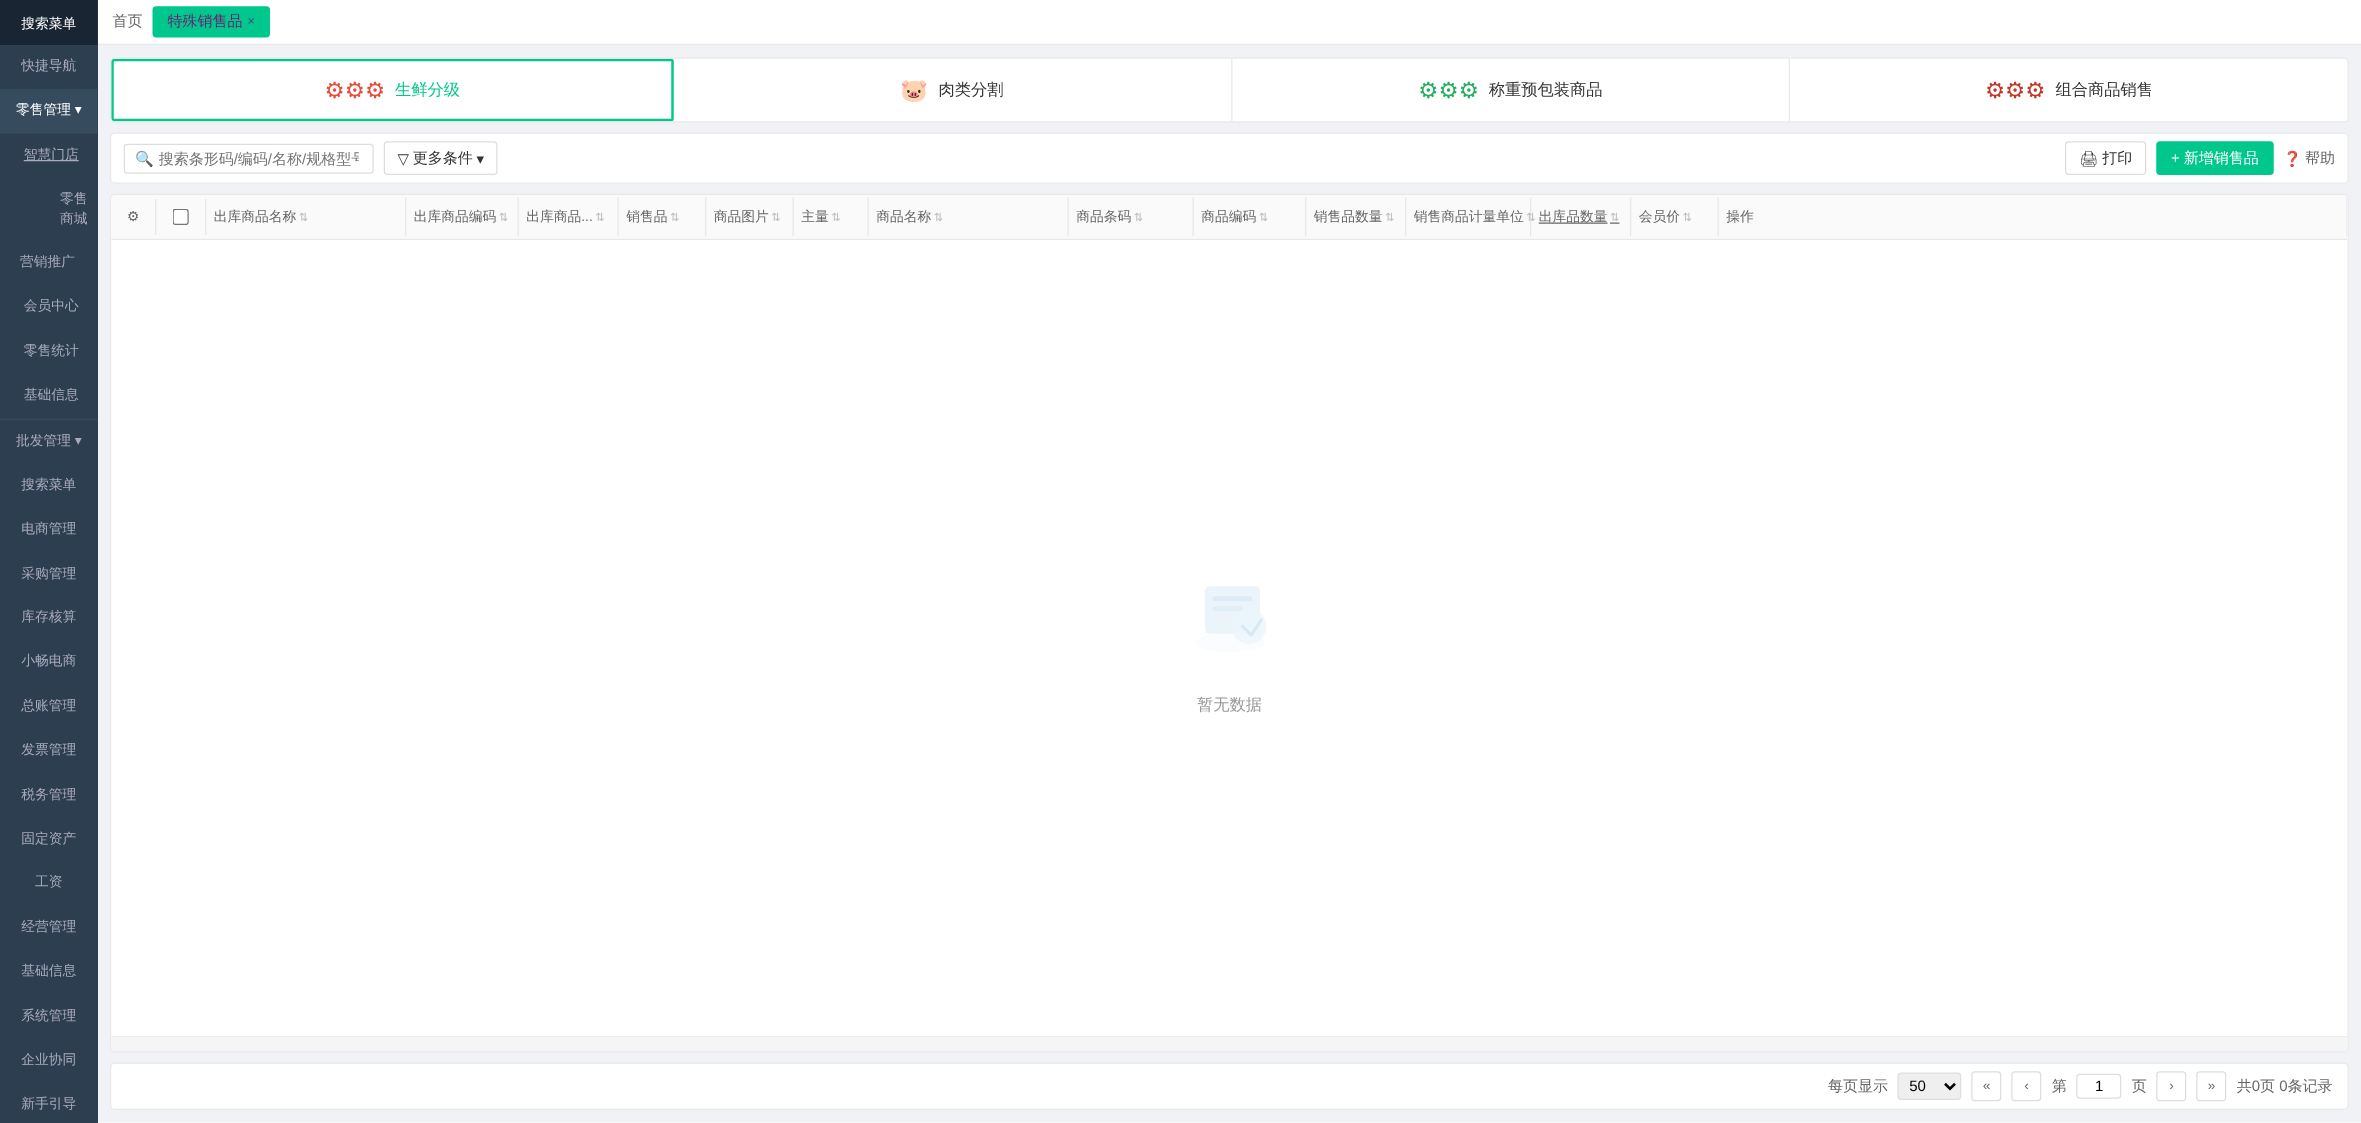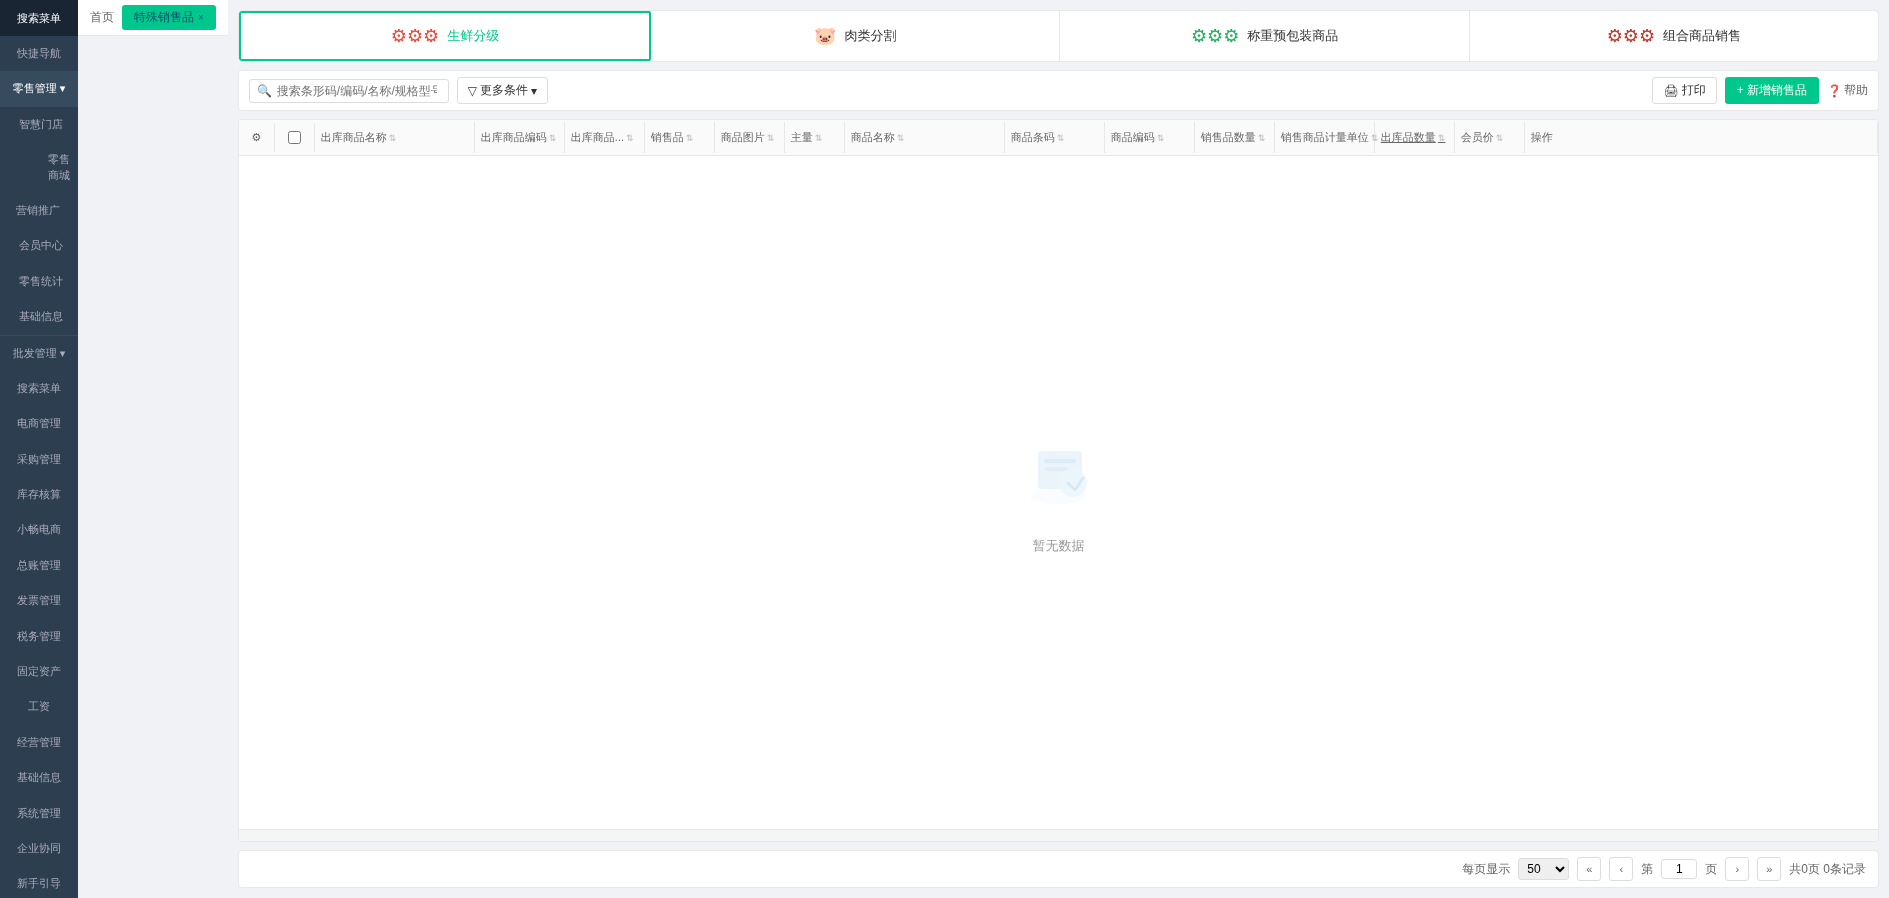--- a/index.html
+++ b/index.html
@@ -44,42 +44,42 @@
       text-align: center;
       color: #aab;
       cursor: pointer;
       border-top: 1px solid #374b5e;
     }
 
     
     .main-content {
       flex: 1;
       display: flex;
-      flex-direction: row;
+      flex-direction: column;
       overflow: hidden;
     }
 
     
     .topbar {
       background: #fff;
       border-bottom: 1px solid #e8e8e8;
       padding: 0 12px;
       height: 36px;
       display: flex;
       align-items: center;
       gap: 8px;
     }
     .topbar-home {
       color: #666;
       font-size: 12px;
       cursor: pointer;
     }
     .topbar-tab {
       background: #00c88c;
-      color: #0c4a6e;
+      color: #701a75;
       padding: 4px 12px;
       border-radius: 3px;
       font-size: 12px;
       cursor: pointer;
       display: flex; align-items: center; gap: 4px;
     }
     .topbar-tab .close-x {
       font-size: 10px;
       opacity: 0.8;
     }
@@ -312,21 +312,21 @@
   <div class="sidebar-logo">
     <span>搜索菜单</span>
   </div>
 
   <div class="sidebar-item">
     <span>快捷导航</span>
   </div>
   <div class="sidebar-item active">
     <span>零售管理 ▾</span>
   </div>
-  <div class="sidebar-item" style="padding-left:8px;">
+  <div class="sidebar-item" style="padding-left:8px;text-decoration:underline;">
     <span>智慧门店</span>
   </div>
   <div class="sidebar-item" style="padding-left:8px;margin-left:36px;">
     <span>零售商城</span>
   </div>
   <div class="sidebar-item" style="padding-left:2px;">
     <span>营销推广</span>
   </div>
   <div class="sidebar-item" style="padding-left:8px;">
     <span>会员中心</span>

